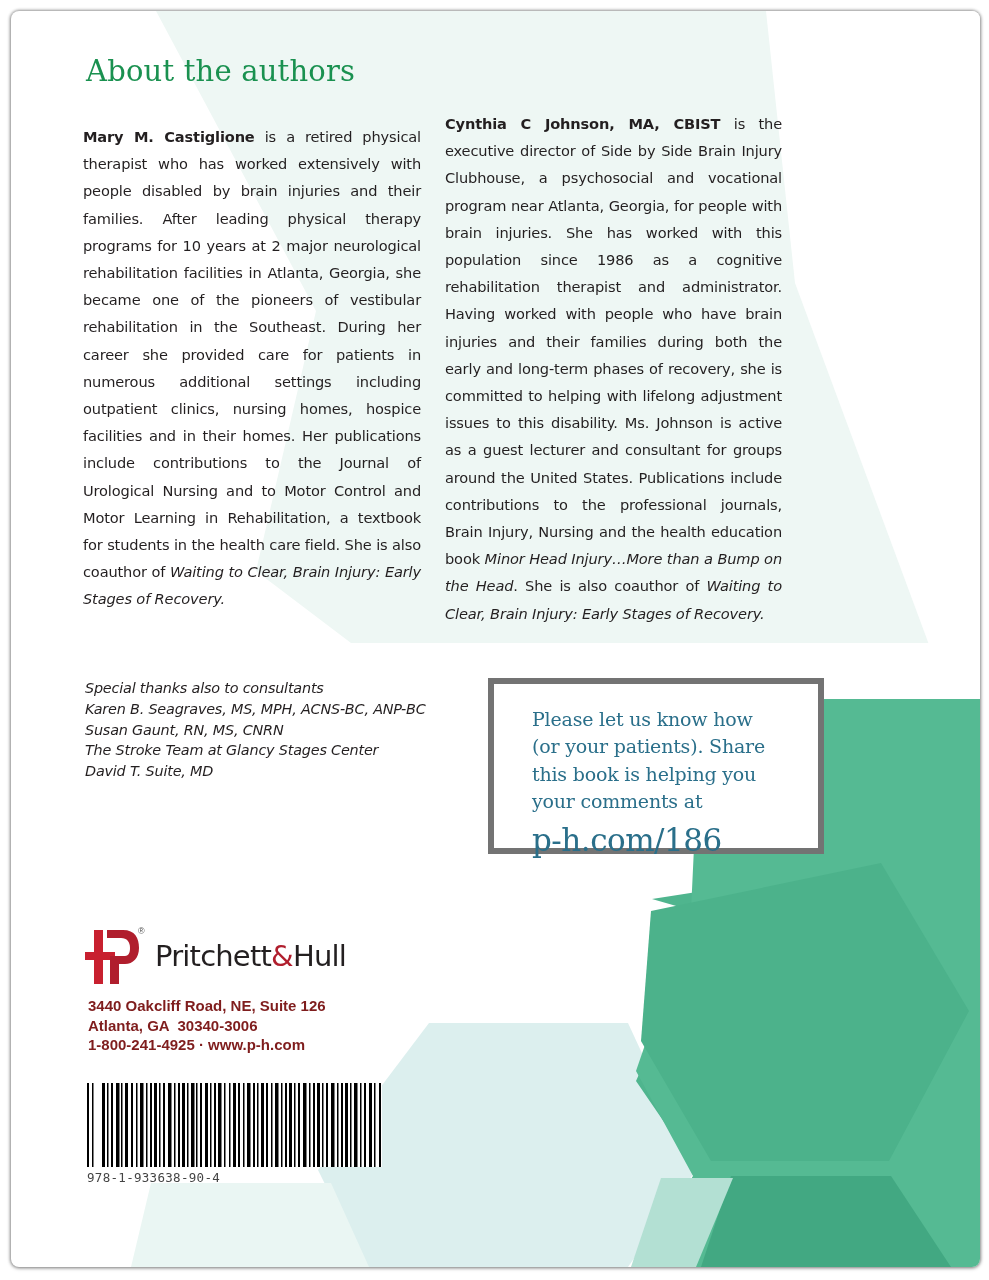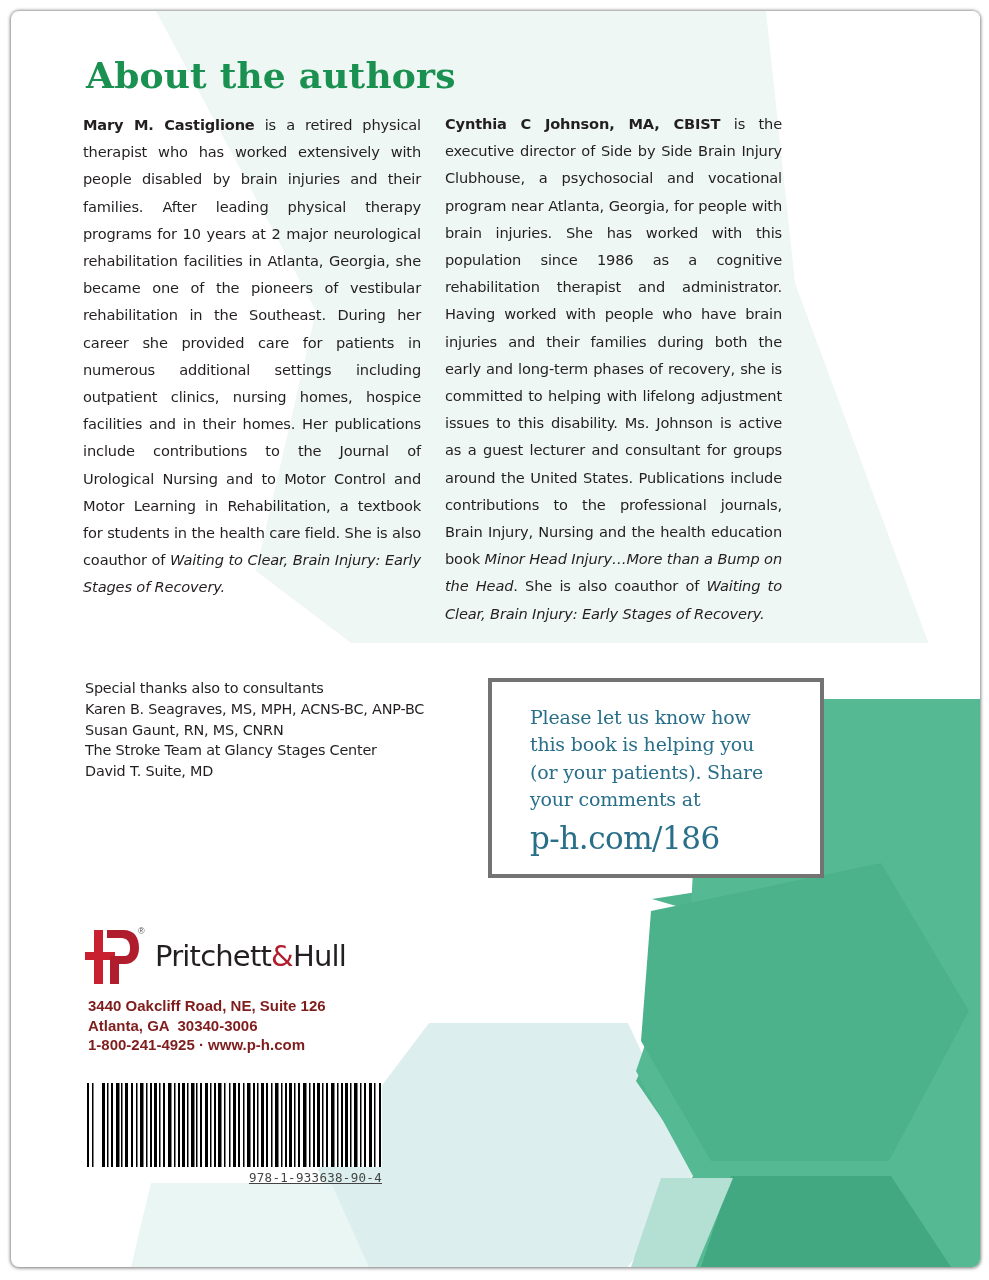--- a/index.html
+++ b/index.html
@@ -5,41 +5,42 @@
   html, body { margin: 0; padding: 0; background: #ffffff; }
   body { width: 989px; height: 1280px; position: relative; overflow: hidden; font-family: "Liberation Sans", sans-serif; }
   .page {
     position: absolute; left: 11px; top: 11px; width: 969px; height: 1256px;
     background: #ffffff; border-radius: 8px; overflow: hidden;
     box-shadow: 0 0 3px 1px rgba(0,0,0,0.35), 0 1px 4px rgba(0,0,0,0.25);
   }
   .bg-svg { position: absolute; left: 0; top: 0; width: 969px; height: 1256px; }
   .title {
     position: absolute; left: 75px; top: 43px; margin: 0;
-    font-family: "DejaVu Serif", serif; font-weight: bold; font-size: 36px;
+    font-family: "DejaVu Serif", serif; font-weight: normal; font-size: 29px;
     color: #1a9150; letter-spacing: 0.2px;
   }
   .bio {
     position: absolute; top: 100px; margin: 0;
     font-family: "DejaVu Sans", sans-serif; font-size: 14.6px; line-height: 27.2px;
     color: #231f20; text-align: justify; letter-spacing: -0.15px;
   }
-  .bio-left { left: 72px; width: 338px; }
+  .bio-left { left: 72px; width: 338px; margin-top: 12px; }
   .bio-right { left: 434px; width: 337px; top: 99px; }
   .bio b { font-weight: bold; }
   .bio i { font-style: italic; }
   .thanks {
     position: absolute; left: 74px; top: 667px; margin: 0;
     font-family: "DejaVu Sans", sans-serif; font-size: 14.4px; line-height: 20.8px; color: #231f20;
     letter-spacing: -0.2px;
+    font-style: italic;
   }
   .thanks div { white-space: nowrap; }
   .feedback {
-    position: absolute; left: 477px; top: 667px; width: 336px; height: 200px;
-    box-sizing: border-box; border: 4px solid #737373; background: #ffffff;
+    position: absolute; left: 477px; top: 667px; width: 336px; height: 176px;
+    box-sizing: border-box; border: 6px solid #737373; background: #ffffff;
   }
   .feedback-text {
     position: absolute; left: 38px; top: 22px; width: 300px;
     font-family: "DejaVu Serif", serif; font-size: 19px; line-height: 27.3px; color: #2a6f8a;
     letter-spacing: -0.2px;
   }
   .feedback-url {
     position: absolute; left: 38px; top: 138px;
     font-family: "DejaVu Serif", serif; font-size: 31px; color: #2a6f8a; letter-spacing: -0.5px;
   }
@@ -51,22 +52,22 @@
     font-family: "DejaVu Sans", sans-serif; font-size: 29px; color: #231f20; letter-spacing: -0.8px; white-space: nowrap;
   }
   .logo-text .amp { color: #b01e2d; }
   .address {
     position: absolute; left: 77px; top: 985px;
     font-family: "Liberation Sans", sans-serif; font-weight: bold; font-size: 15px; line-height: 19.5px; color: #7f1d1d;
   }
   .address div { white-space: pre; }
   .barcode { position: absolute; left: 76px; top: 1072px; width: 295px; height: 84px; background: #fff; }
   .isbn {
-    position: absolute; left: 76px; top: 1159px; width: 295px; text-align: right;
-    font-family: "DejaVu Sans Mono", monospace; font-size: 12.5px; color: #444; letter-spacing: 0.3px; text-decoration: underline;
+    position: absolute; left: 76px; top: 1159px; width: 295px; text-align: left;
+    font-family: "DejaVu Sans Mono", monospace; font-size: 12.5px; color: #444; letter-spacing: 0.3px;
   }
 </style>
 </head>
 <body>
 
 <div class="page">
 
   <svg class="bg-svg" viewBox="0 0 969 1256" xmlns="http://www.w3.org/2000/svg">
 
     <polygon points="145,0 770,0 969,290 969,632 340,632 245,560 305,300" fill="#eef7f4"></polygon>
@@ -94,22 +95,22 @@
     <div>Special thanks also to consultants</div>
     <div>Karen B. Seagraves, MS, MPH, ACNS-BC, ANP-BC</div>
     <div>Susan Gaunt, RN, MS, CNRN</div>
     <div>The Stroke Team at Glancy Stages Center</div>
     <div>David T. Suite, MD</div>
   </div>
 
   <div class="feedback">
     <div class="feedback-text">
       <div>Please let us know how</div>
+      <div>(or your patients). Share</div>
       <div>this book is helping you</div>
-      <div>(or your patients). Share</div>
       <div>your comments at</div>
     </div>
     <div class="feedback-url">p-h.com/186</div>
   </div>
 
   <div class="logo">
     <svg class="logo-mark" width="56" height="60" viewBox="0 0 56 60" xmlns="http://www.w3.org/2000/svg">
       <rect x="0" y="26" width="30" height="8" fill="#c8202f"></rect>
       <rect x="9" y="4" width="9" height="54" fill="#c8202f"></rect>
       <path d="M22 4 H38 C50 4 54 12 54 22 C54 32 48 38 40 38 H34 V58 H25 V30 H40 C44 30 45 26 45 22 C45 16 42 12 36 12 H22 Z" fill="#b01e2d"></path>

